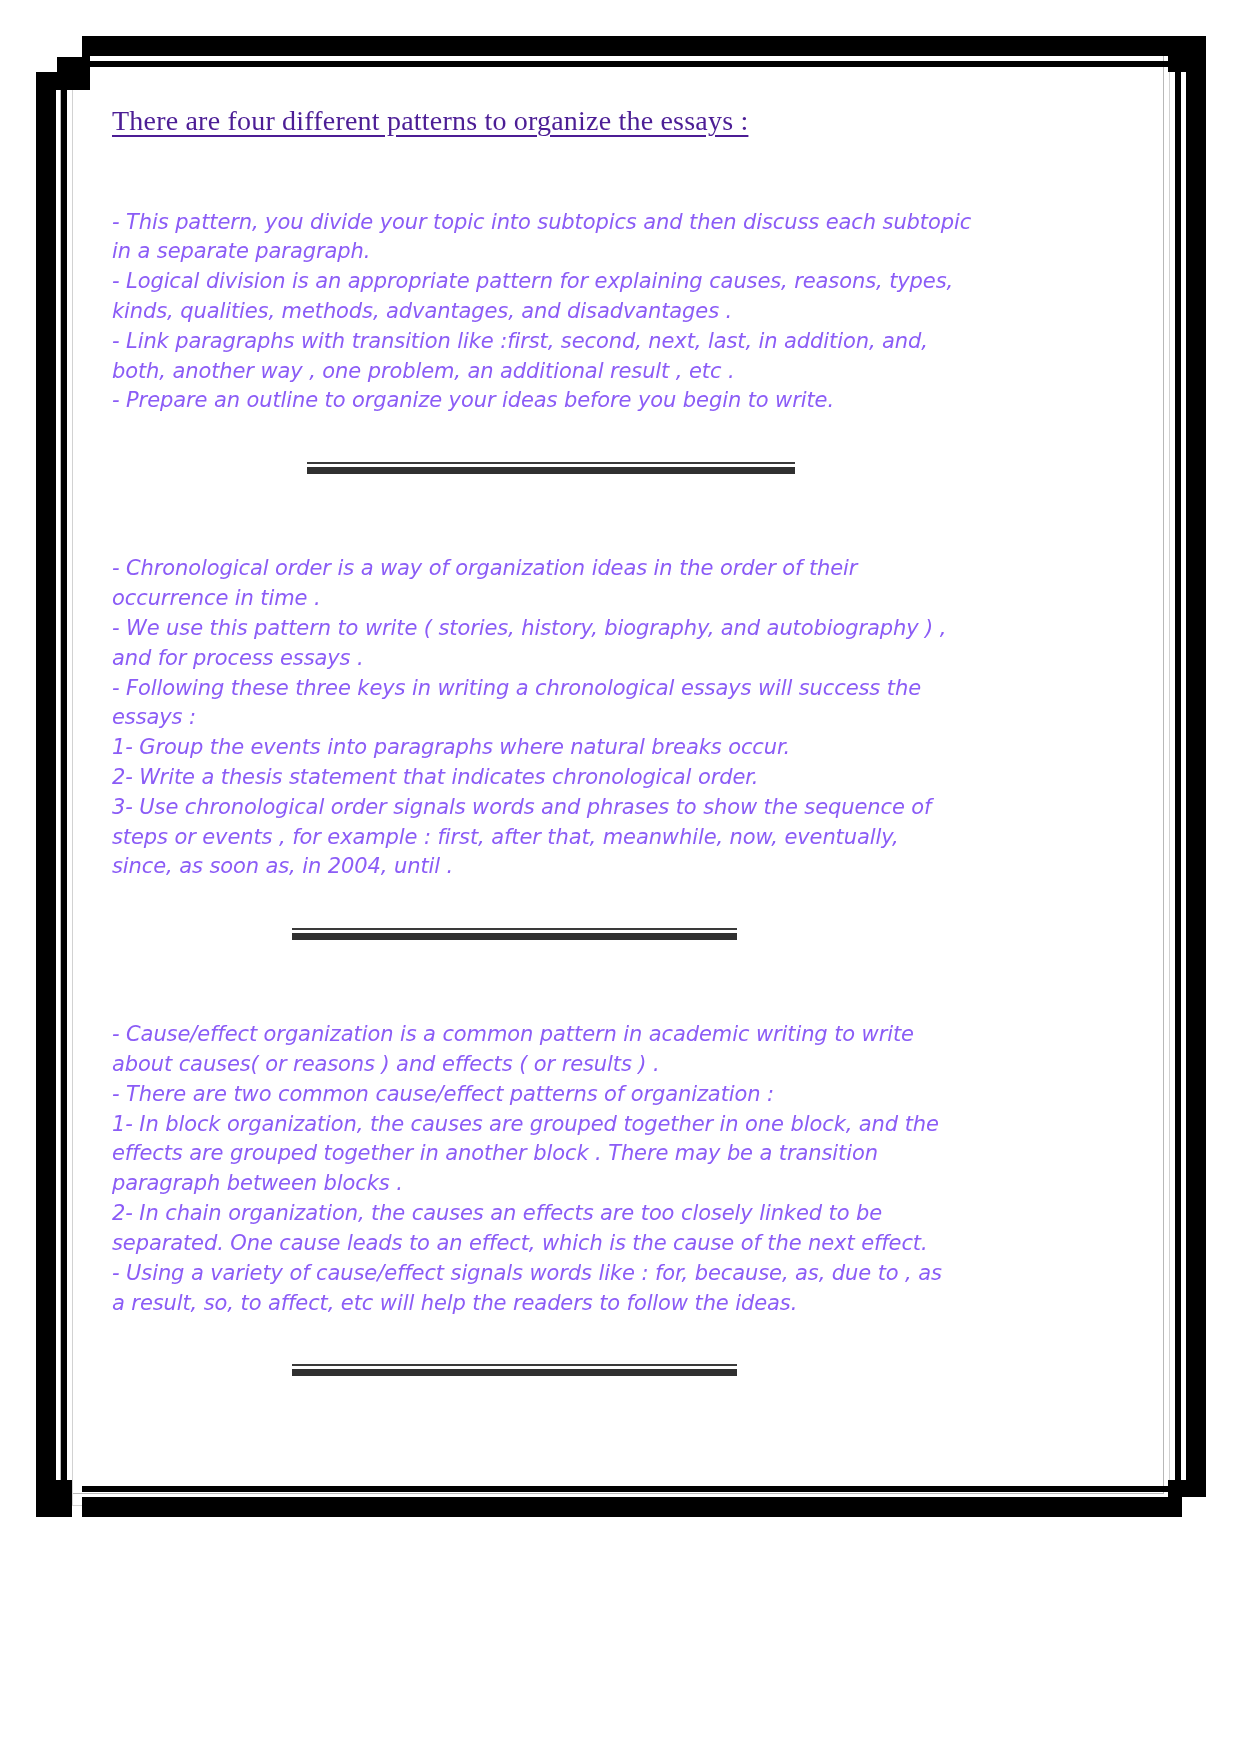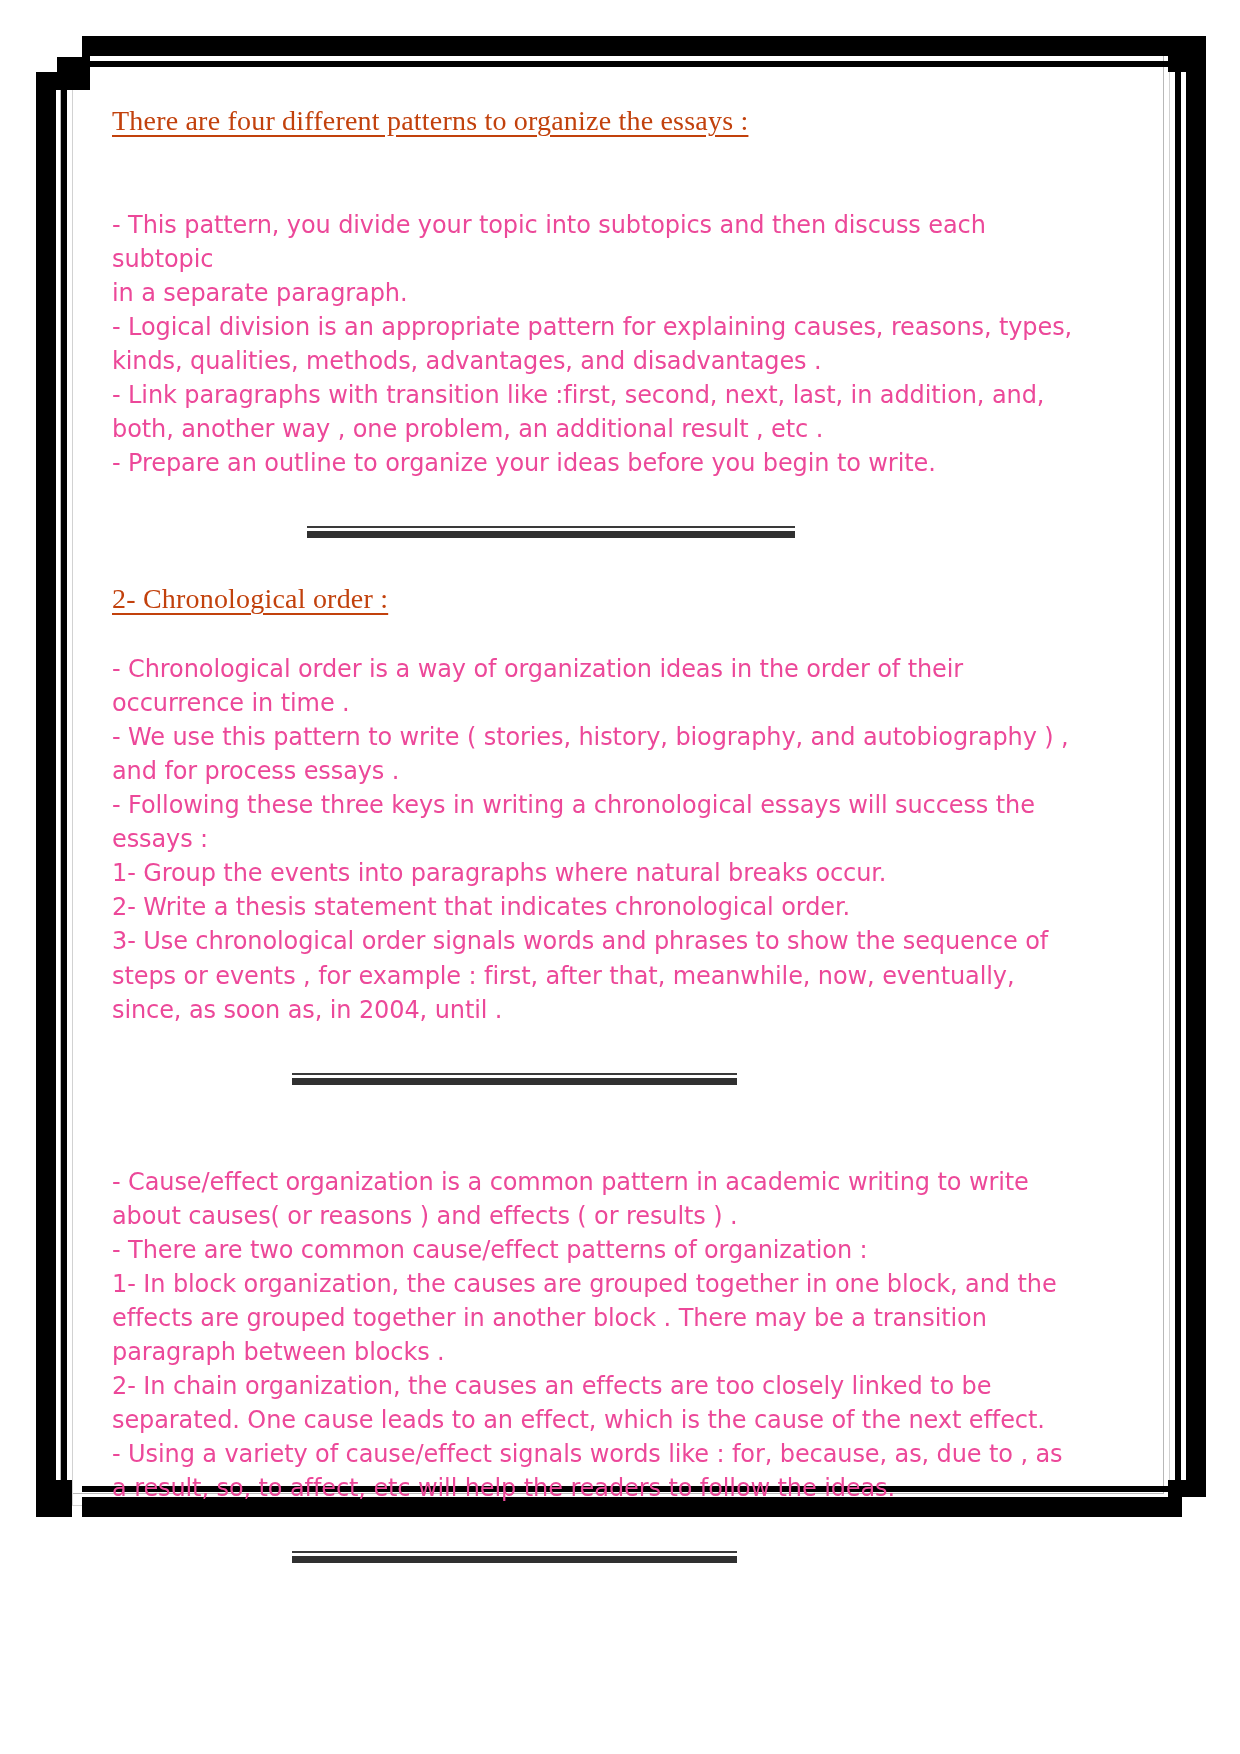--- a/index.html
+++ b/index.html
@@ -77,36 +77,37 @@
     left: 112px;
     top: 104px;
     width: 980px;
   }
 
   h2.section-head {
     margin: 0;
     font-family: "Liberation Serif", serif;
     font-size: 28px;
     font-weight: normal;
-    color: #c2410c;
+    color: #4c1d95;
     text-decoration: underline;
     text-underline-offset: 5px;
     letter-spacing: 0.2px;
     line-height: 1.2;
     display: inline-block;
   }
   .head-wrap { display: block; }
 
   .body-block {
     font-family: "DejaVu Sans", sans-serif;
-    font-size: 24px;
-    color: #ec4899;
+    font-size: 21px;
+    color: #8b5cf6;
     line-height: 1.42;
     letter-spacing: -0.1px;
     white-space: pre-wrap;
+    font-style: italic;
   }
 
   .gap-after-title  { height: 34px; }
   .gap-head-body    { height: 36px; }
   .gap-before-rule  { height: 46px; }
   .gap-after-rule   { height: 44px; }
 
   
   .divider {
     position: relative;
@@ -175,23 +176,20 @@
 both, another way , one problem, an additional result , etc .
 - Prepare an outline to organize your ideas before you begin to write.</div>
 
     <div class="gap-before-rule"></div>
     <div class="divider">
       <div class="rule-thin"></div>
       <div class="rule-thick"></div>
     </div>
     <div class="gap-after-rule"></div>
 
-    <div class="head-wrap">
-      <h2 class="section-head">2- Chronological order :</h2>
-    </div>
     <div class="gap-head-body"></div>
     <div class="body-block">- Chronological order is a way of organization ideas in the order of their
 occurrence in time .
 - We use this pattern to write ( stories, history, biography, and autobiography ) ,
 and for process essays .
 - Following these three keys in writing a chronological essays will success the
 essays :
 1- Group the events into paragraphs where natural breaks occur.
 2- Write a thesis statement that indicates chronological order.
 3- Use chronological order signals words and phrases to show the sequence of

